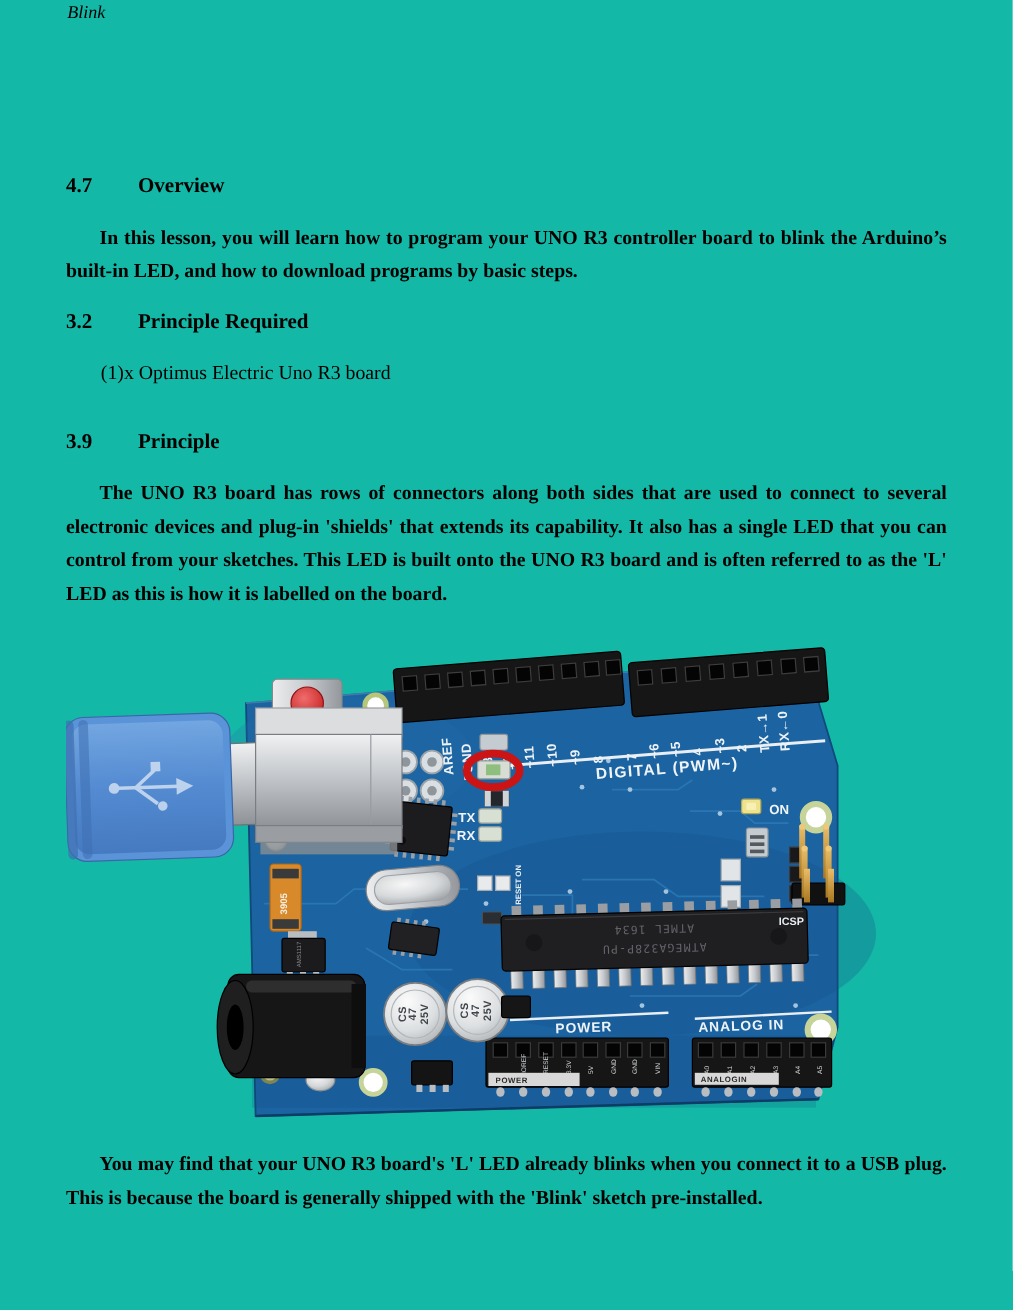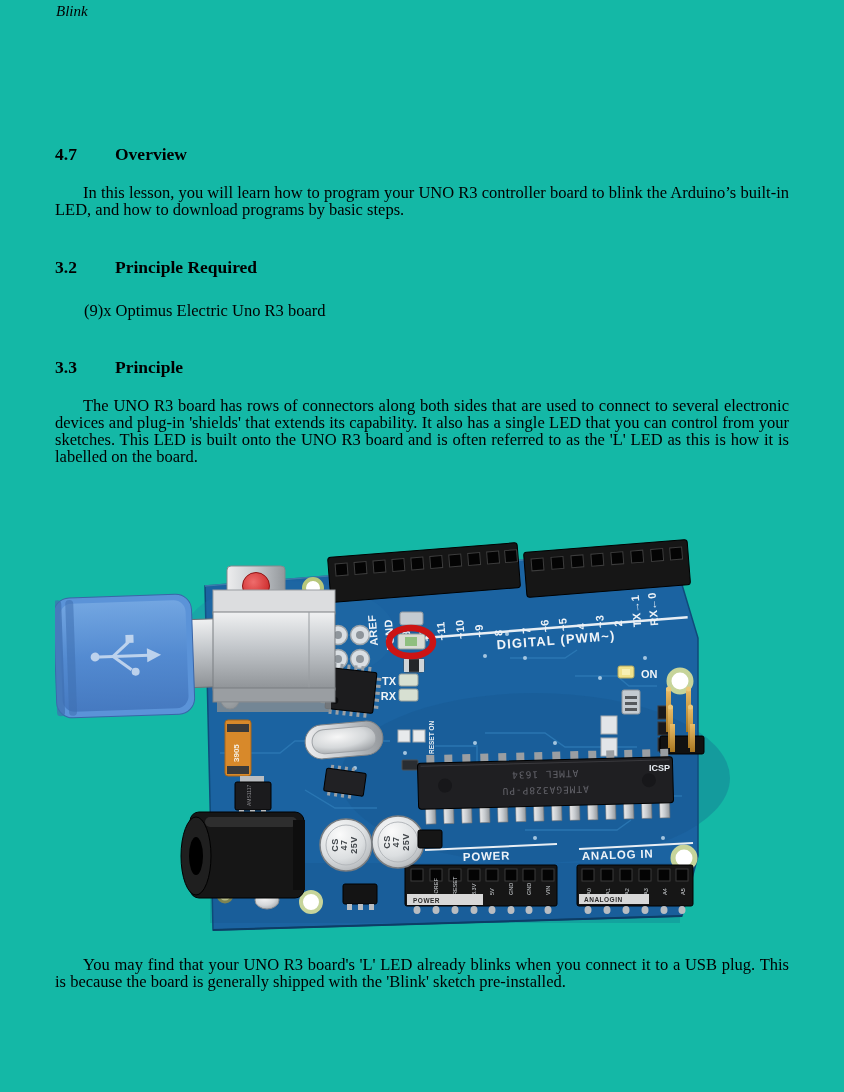--- a/index.html
+++ b/index.html
@@ -3,22 +3,22 @@
 <meta charset="utf-8">
 <style>
   html,body{margin:0;padding:0;background:#fff;}
   .page{position:relative;width:844px;height:1092px;background:#14b8a6;overflow:hidden;
         font-family:"Liberation Serif", serif;color:#000;}
   .runhead{position:absolute;top:3px;left:56px;font-style:italic;font-size:15px;}
   .h1{position:absolute;top:63px;left:55px;font-size:20px;font-weight:bold;line-height:28px;}
   .h2{position:absolute;left:55px;font-size:17.5px;font-weight:bold;line-height:24px;}
   .hnum{display:inline-block;width:60px;}
   .h2 .hnum{width:60px;}
-  .para{position:absolute;left:55px;width:734px;font-size:16.5px;line-height:17px;
-        text-align:justify;text-indent:28px;margin:0;}
+  .para{position:absolute;left:55px;width:734px;font-size:16.5px;line-height:28px;
+        text-align:justify;text-indent:28px;margin:0;font-weight:bold;}
   .t1{top:142px}.t2{top:255px}.t3{top:355px}
   .p1{top:184px}.p2{top:397px}.p3{top:956px}
   .item{position:absolute;top:301px;left:84px;font-size:16.5px;}
   .pageno{position:absolute;top:1050px;left:55px;width:734px;text-align:center;font-size:16px;}
   .figurebox{position:absolute;top:538px;left:55px;width:735px;height:397px;}
   svg text{font-family:"Liberation Sans", sans-serif;}
   .pinlbl{font-size:11px;font-weight:bold;fill:#edf2f7;letter-spacing:.3px;}
   .banner{font-size:13px;font-weight:bold;fill:#f0f4f8;letter-spacing:1.2px;}
   .lbl{font-size:11px;font-weight:bold;fill:#f0f4f8;}
   .tiny{font-size:5.5px;fill:#cfd3d6;}
@@ -36,24 +36,24 @@
 
 
   <div class="h2 t1">
     <span class="hnum">4.7</span><span>Overview</span>
   </div>
   <p class="para p1">In this lesson, you will learn how to program your UNO R3 controller board to blink the Arduino’s built-in LED, and how to download programs by basic steps.</p>
 
   <div class="h2 t2">
     <span class="hnum">3.2</span><span>Principle Required</span>
   </div>
-  <div class="item">(9)x Optimus Electric Uno R3 board</div>
+  <div class="item">(1)x Optimus Electric Uno R3 board</div>
 
   <div class="h2 t3">
-    <span class="hnum">3.3</span><span>Principle</span>
+    <span class="hnum">3.9</span><span>Principle</span>
   </div>
   <p class="para p2">The UNO R3 board has rows of connectors along both sides that are used to connect to several electronic devices and plug-in 'shields' that extends its capability.  It also has a single LED that you can control from your sketches. This LED is built onto the UNO R3 board and is often referred to as the 'L' LED as this is how it is labelled on the board.</p>
 
   <div class="figurebox">
   <svg width="735" height="397" viewBox="0 0 735 397">
     <defs>
       <linearGradient id="silverH" x1="0" y1="0" x2="0" y2="1">
         <stop offset="0" stop-color="#f0f1f2"></stop>
             <stop offset=".45" stop-color="#c3c7cb"></stop>
             <stop offset="1" stop-color="#8e9296"></stop>

